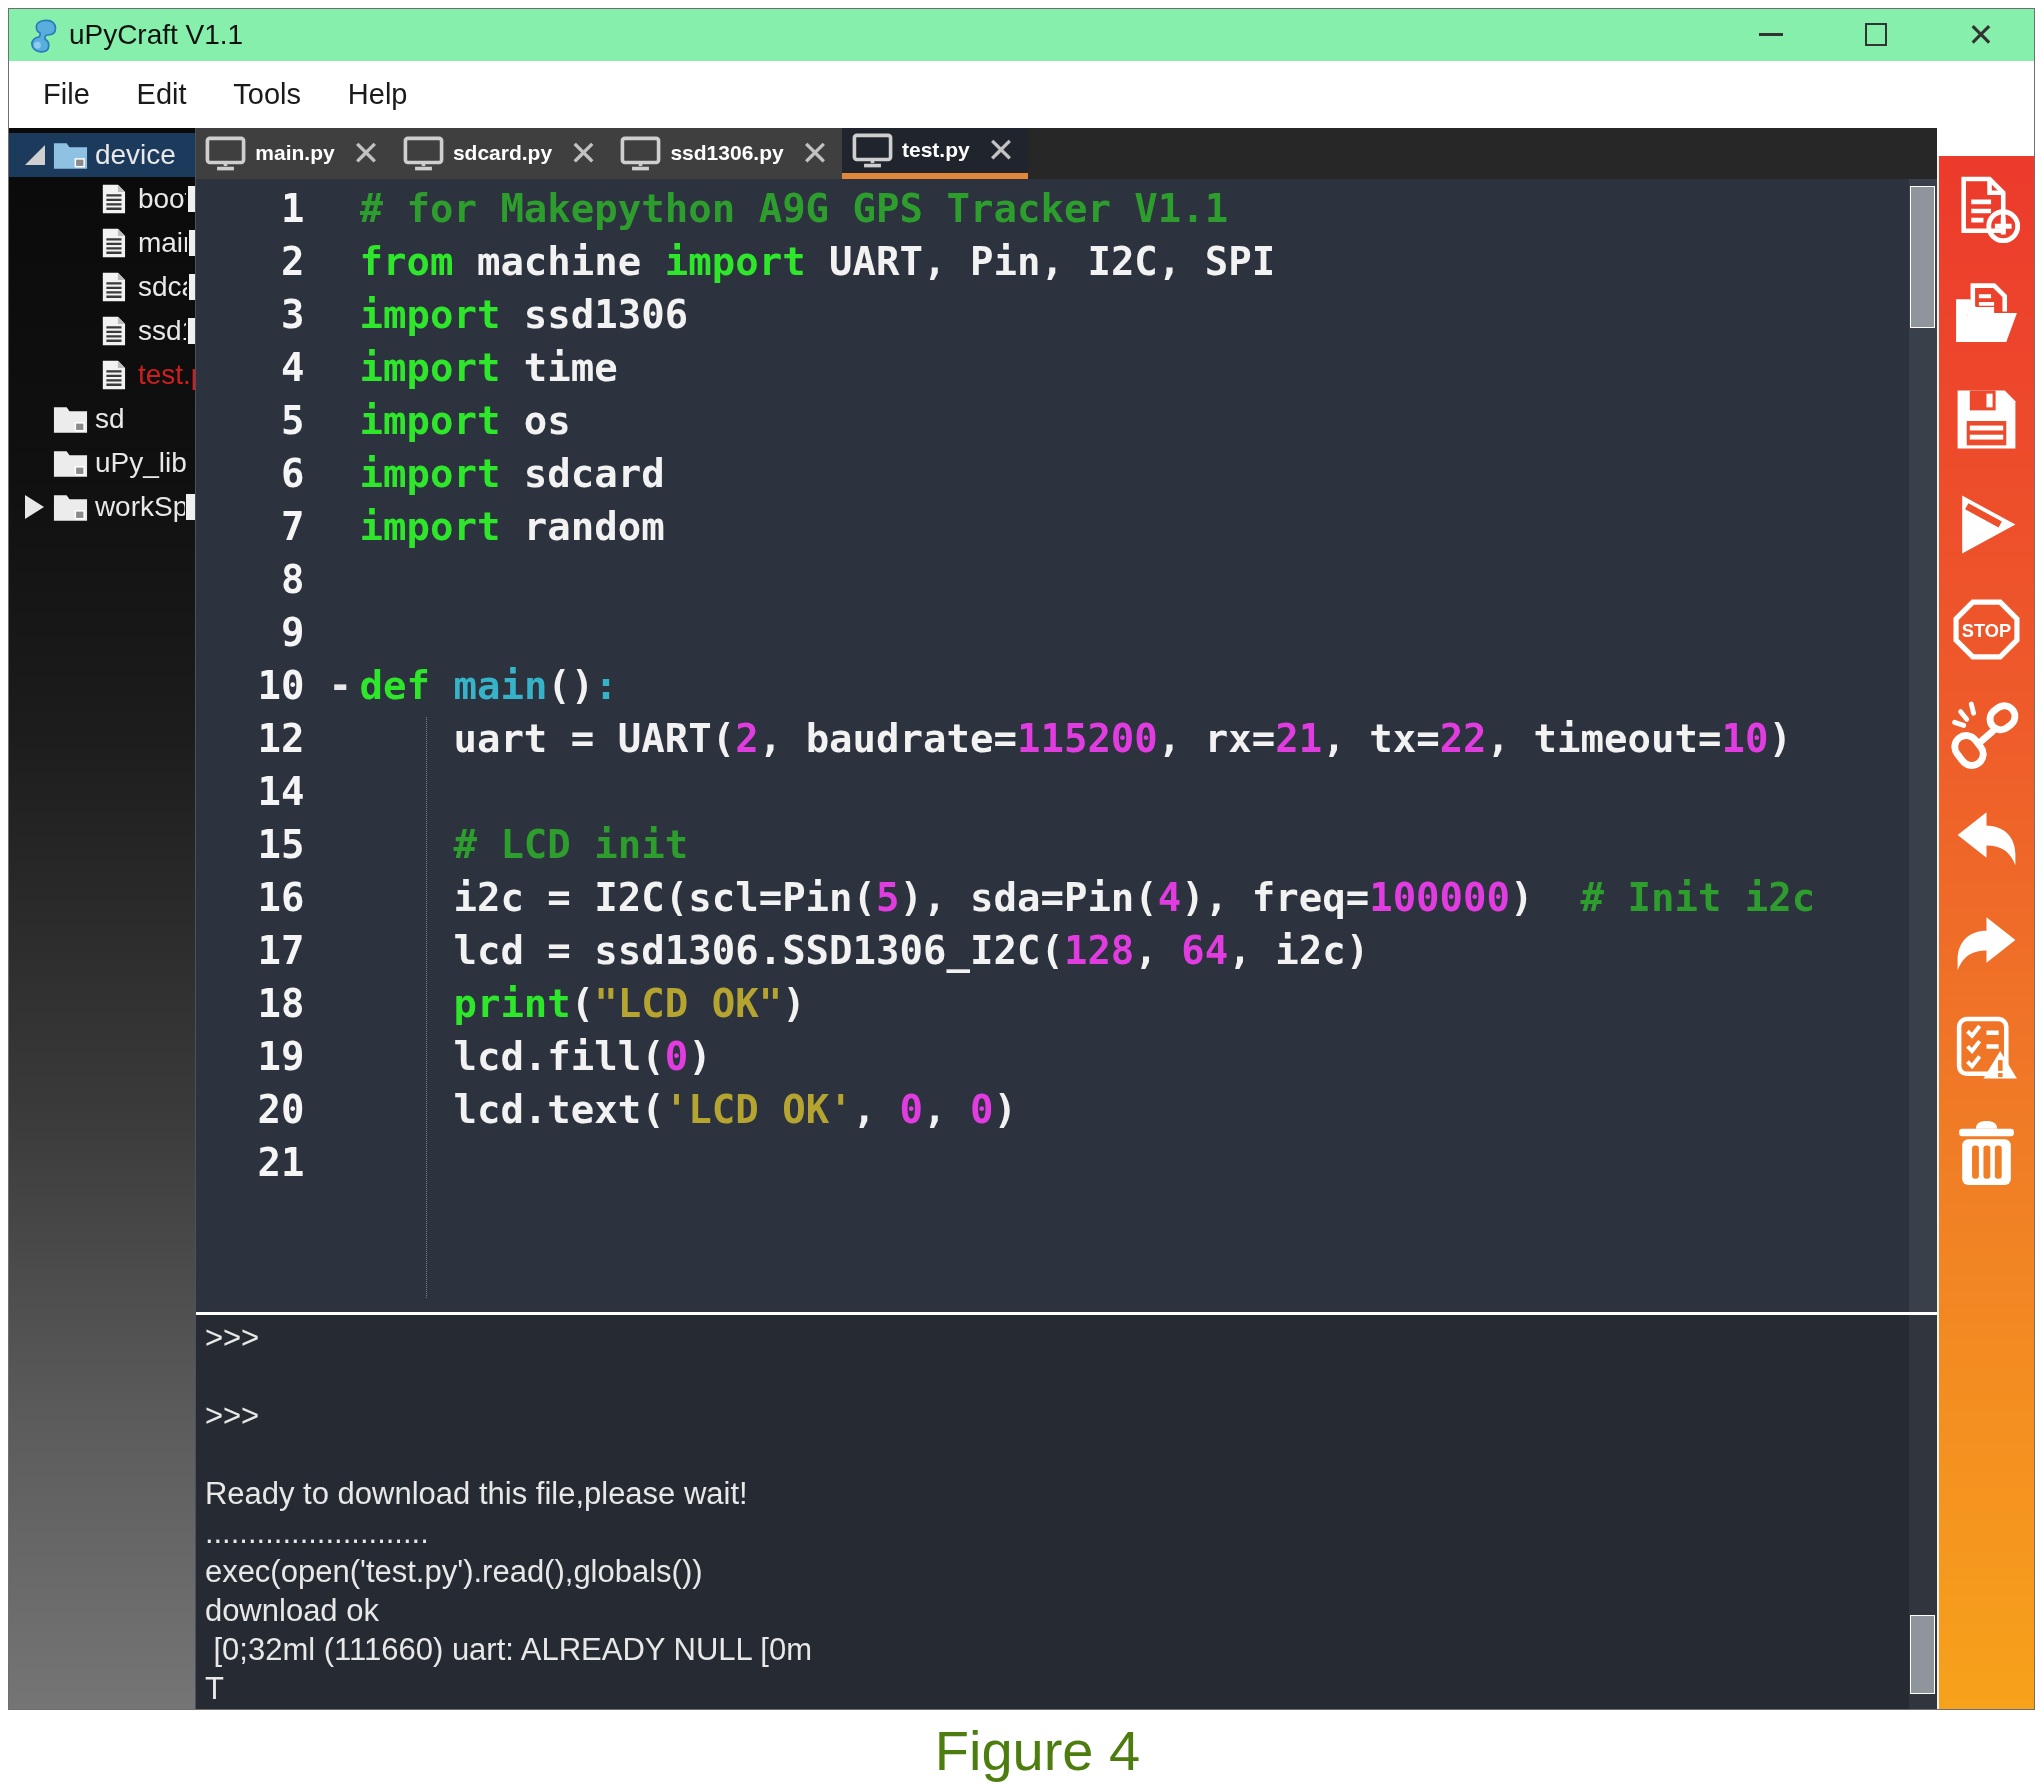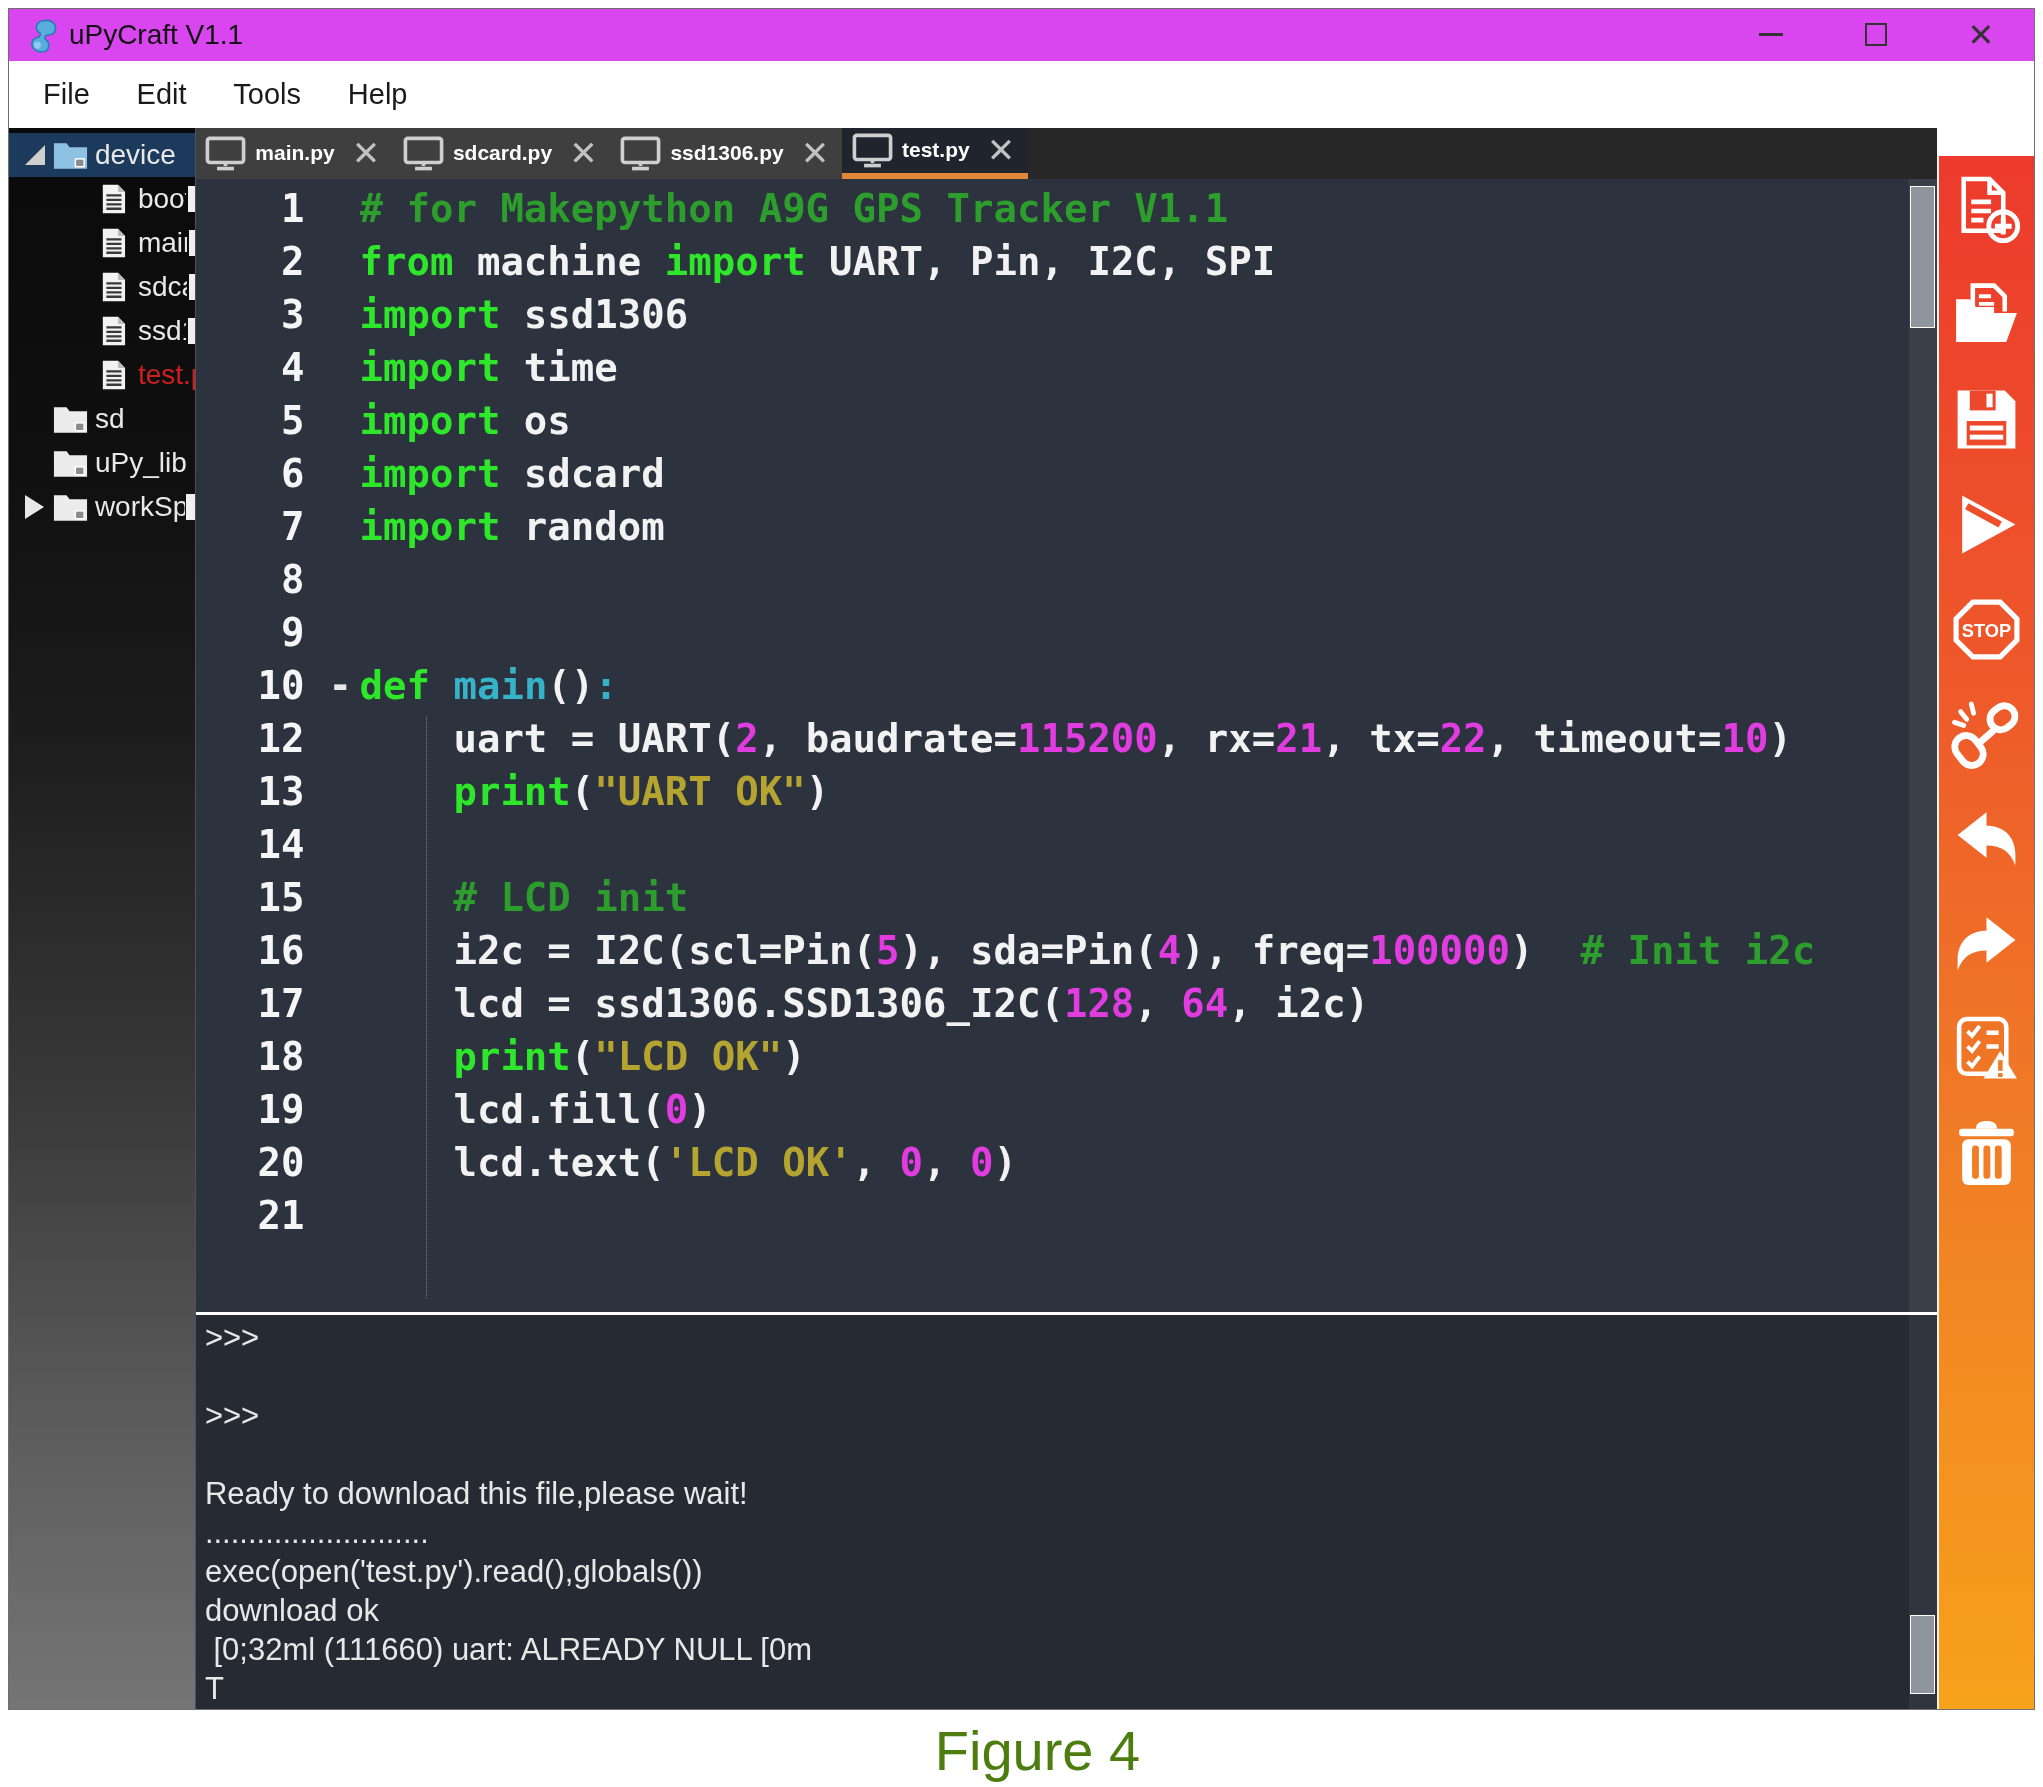--- a/index.html
+++ b/index.html
@@ -3,21 +3,21 @@
 <meta charset="utf-8">
 <style>
   html,body{margin:0;padding:0;background:#ffffff;width:2043px;height:1788px;
     font-family:"Liberation Sans",sans-serif;-webkit-font-smoothing:antialiased;}
   *{box-sizing:border-box;}
 
   #window{position:absolute;left:7.5px;top:7.5px;width:2027px;height:1702px;
     border:1.9px solid #6f6f6f;background:#ffffff;display:flex;flex-direction:column;overflow:hidden;}
 
   
-  .titlebar{height:52px;display:flex;align-items:center;background:#d946ef;flex:0 0 auto;}
+  .titlebar{height:52px;display:flex;align-items:center;background:#86efac;flex:0 0 auto;}
   .app-icon{width:36px;height:36px;margin-left:15px;margin-right:9.4px;}
   .title-text{font-size:28px;color:#111;}
   .win-controls{margin-left:auto;display:flex;align-items:center;height:100%;}
   .win-btn{width:105px;height:100%;display:flex;align-items:center;justify-content:center;cursor:pointer;}
   .glyph-min{width:24px;border-top:3.7px solid #333;}
   .glyph-max{width:22.5px;height:22.5px;border:2.8px solid #333;}
   .glyph-close{font-size:32px;color:#333;line-height:1;}
 
   
   .menubar{height:67px;display:flex;align-items:center;background:#ffffff;padding-left:11.2px;flex:0 0 auto;}
@@ -288,21 +288,20 @@
           <div class="code-line"><span class="ln">2</span><span class="fold-col"></span><span class="code-text"><span class="tok-kw">from</span><span class="tok-pl"> machine </span><span class="tok-kw">import</span><span class="tok-pl"> UART, Pin, I2C, SPI</span></span></div>
           <div class="code-line"><span class="ln">3</span><span class="fold-col"></span><span class="code-text"><span class="tok-kw">import</span><span class="tok-pl"> ssd1306</span></span></div>
           <div class="code-line"><span class="ln">4</span><span class="fold-col"></span><span class="code-text"><span class="tok-kw">import</span><span class="tok-pl"> time</span></span></div>
           <div class="code-line"><span class="ln">5</span><span class="fold-col"></span><span class="code-text"><span class="tok-kw">import</span><span class="tok-pl"> os</span></span></div>
           <div class="code-line"><span class="ln">6</span><span class="fold-col"></span><span class="code-text"><span class="tok-kw">import</span><span class="tok-pl"> sdcard</span></span></div>
           <div class="code-line"><span class="ln">7</span><span class="fold-col"></span><span class="code-text"><span class="tok-kw">import</span><span class="tok-pl"> random</span></span></div>
           <div class="code-line"><span class="ln">8</span><span class="fold-col"></span><span class="code-text"></span></div>
           <div class="code-line"><span class="ln">9</span><span class="fold-col"></span><span class="code-text"></span></div>
           <div class="code-line"><span class="ln">10</span><span class="fold-col">-</span><span class="code-text"><span class="tok-kw">def</span><span class="tok-pl"> </span><span class="tok-fn">main</span><span class="tok-pl">()</span><span class="tok-fn">:</span></span></div>
           <div class="code-line"><span class="ln">12</span><span class="fold-col"></span><span class="code-text"><span class="tok-pl">    uart = UART(</span><span class="tok-nu">2</span><span class="tok-pl">, baudrate=</span><span class="tok-nu">115200</span><span class="tok-pl">, rx=</span><span class="tok-nu">21</span><span class="tok-pl">, tx=</span><span class="tok-nu">22</span><span class="tok-pl">, timeout=</span><span class="tok-nu">10</span><span class="tok-pl">)</span></span></div>
-          <div class="code-line"><span class="ln">13</span><span class="fold-col"></span><span class="code-text"><span class="tok-pl">    </span><span class="tok-kw">print</span><span class="tok-pl">(</span><span class="tok-st">"UART OK"</span><span class="tok-pl">)</span></span></div>
           <div class="code-line"><span class="ln">14</span><span class="fold-col"></span><span class="code-text"></span></div>
           <div class="code-line"><span class="ln">15</span><span class="fold-col"></span><span class="code-text"><span class="tok-pl">    </span><span class="tok-cm"># LCD init</span></span></div>
           <div class="code-line"><span class="ln">16</span><span class="fold-col"></span><span class="code-text"><span class="tok-pl">    i2c = I2C(scl=Pin(</span><span class="tok-nu">5</span><span class="tok-pl">), sda=Pin(</span><span class="tok-nu">4</span><span class="tok-pl">), freq=</span><span class="tok-nu">100000</span><span class="tok-pl">)  </span><span class="tok-cm"># Init i2c</span></span></div>
           <div class="code-line"><span class="ln">17</span><span class="fold-col"></span><span class="code-text"><span class="tok-pl">    lcd = ssd1306.SSD1306_I2C(</span><span class="tok-nu">128</span><span class="tok-pl">, </span><span class="tok-nu">64</span><span class="tok-pl">, i2c)</span></span></div>
           <div class="code-line"><span class="ln">18</span><span class="fold-col"></span><span class="code-text"><span class="tok-pl">    </span><span class="tok-kw">print</span><span class="tok-pl">(</span><span class="tok-st">"LCD OK"</span><span class="tok-pl">)</span></span></div>
           <div class="code-line"><span class="ln">19</span><span class="fold-col"></span><span class="code-text"><span class="tok-pl">    lcd.fill(</span><span class="tok-nu">0</span><span class="tok-pl">)</span></span></div>
           <div class="code-line"><span class="ln">20</span><span class="fold-col"></span><span class="code-text"><span class="tok-pl">    lcd.text(</span><span class="tok-st">'LCD OK'</span><span class="tok-pl">, </span><span class="tok-nu">0</span><span class="tok-pl">, </span><span class="tok-nu">0</span><span class="tok-pl">)</span></span></div>
           <div class="code-line"><span class="ln">21</span><span class="fold-col"></span><span class="code-text"></span></div>
         </div>
 

